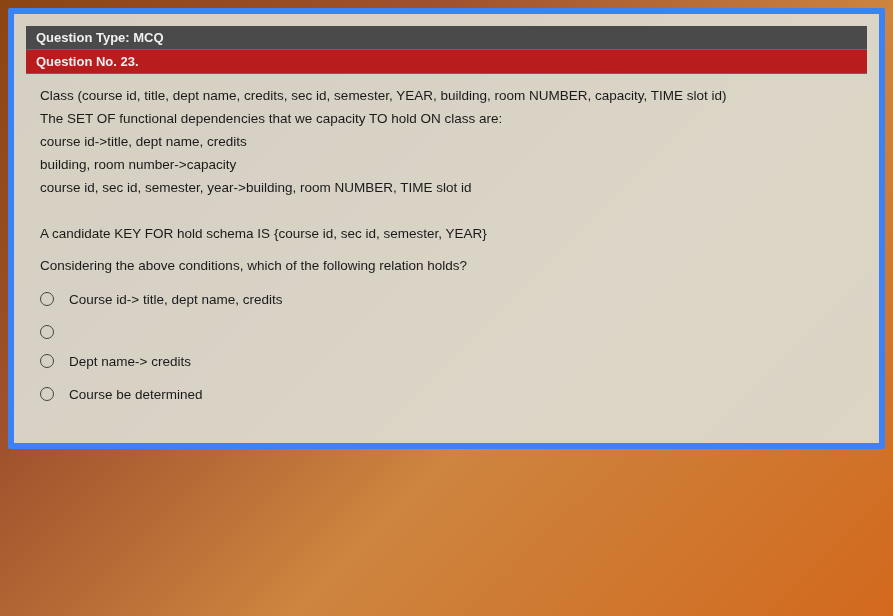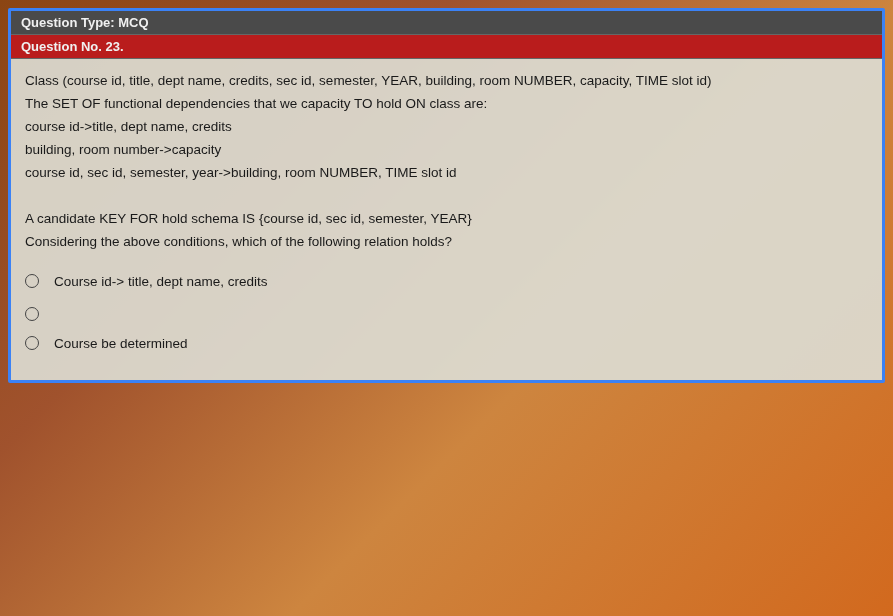--- a/index.html
+++ b/index.html
@@ -15,24 +15,24 @@
       display: flex;
       align-items: flex-start;
       justify-content: center;
       padding: 8px;
       font-family: Arial, sans-serif;
       overflow: hidden;
     }
 
     .question-card {
       background: rgba(220, 220, 210, 0.92);
-      border: 3px solid #3b82f6;
+      border: 6px solid #3b82f6;
       width: 100%;
       max-width: 877px;
-      padding: 0;
+      padding: 12px;
       border-radius: 2px;
     }
 
     .question-type-bar {
       background: #4a4a4a;
       color: #f0f0f0;
       padding: 4px 10px;
       font-size: 13px;
       font-weight: bold;
       border-bottom: 1px solid #666;
@@ -48,31 +48,31 @@
     }
 
     .question-body {
       padding: 12px 14px;
       color: #222;
     }
 
     .question-text {
       font-size: 13.5px;
       line-height: 1.55;
-      margin-bottom: 5px;
+      margin-bottom: 14px;
       color: #1a1a1a;
     }
 
     .question-text p {
       margin-bottom: 2px;
     }
 
     .question-prompt {
       font-size: 13.5px;
-      margin-bottom: 24px;
+      margin-bottom: 18px;
       color: #1a1a1a;
     }
 
     .options-list {
       list-style: none;
       padding: 0;
     }
 
     .option-item {
       display: flex;
@@ -122,17 +122,21 @@
     <ul class="options-list">
     <li class="option-item">
           <span class="option-radio"></span>
           <span class="option-text">Course id-&gt; title, dept name, credits</span>
         </li>
         <li class="option-item">
           <span class="option-radio"></span>
         </li>
         <li class="option-item">
           <span class="option-radio"></span>
+          <span class="option-text">Dept name-&gt; credits</span>
+        </li>
+        <li class="option-item">
+          <span class="option-radio"></span>
           <span class="option-text">Course be determined</span>
         </li>
       </ul>
   </div>
 </div>
 
 </body></html>

